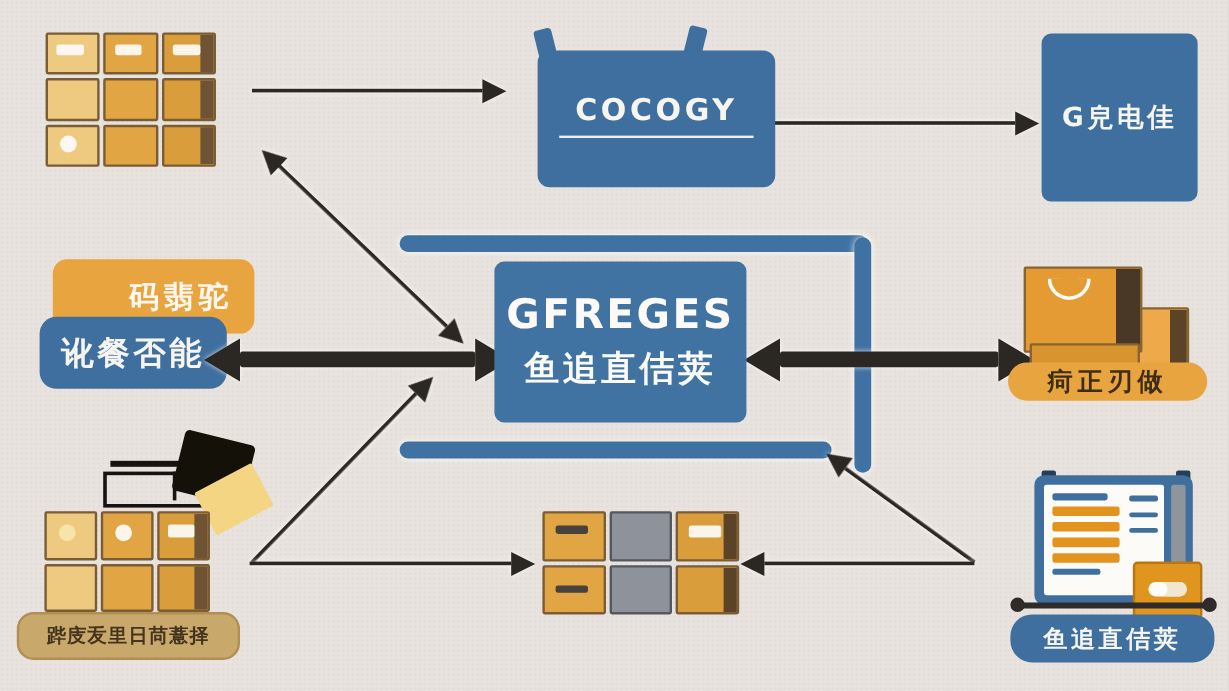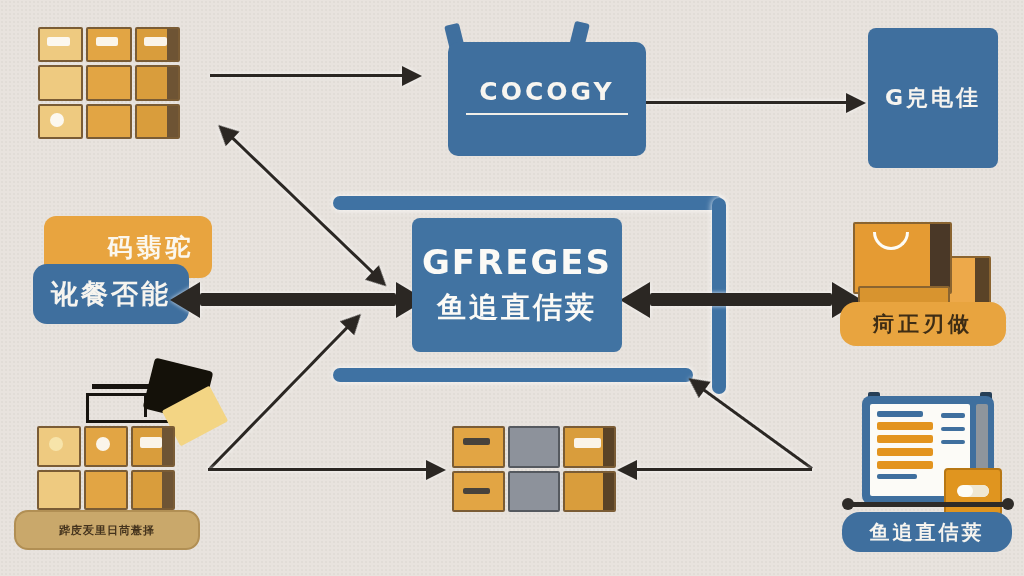--- a/index.html
+++ b/index.html
@@ -125,21 +125,21 @@
 
   <div class="arr head-l head-r" style="left:233px;top:137px;width:193px;transform:rotate(43.8deg);"></div>
   <div class="arr head-r" style="left:210px;top:467px;width:196px;transform:rotate(-45.8deg);"></div>
   <div class="arr head-r" style="left:812px;top:467px;width:133px;transform:rotate(216deg);"></div>
 
   <div class="obox" style="left:905px;top:256px;width:82px;height:52px;background:#eda94a;box-shadow:inset -14px 0 0 #5a4327;"></div>
   <div class="obox" style="left:853px;top:222px;width:95px;height:68px;background:#e59b33;box-shadow:inset -20px 0 0 #4a3827;">
     <span class="arc" style="left:18px;top:8px;"></span>
   </div>
   <div class="obox" style="left:858px;top:286px;width:88px;height:20px;background:#d8942f;"></div>
-  <div class="lbl orange" style="left:840px;top:302px;width:166px;height:44px;border-radius:16px;color:#3e2d15;font-size:21px;letter-spacing:4px;z-index:0;">
+  <div class="lbl orange" style="left:840px;top:302px;width:166px;height:32px;border-radius:16px;color:#3e2d15;font-size:21px;letter-spacing:4px;z-index:0;">
     <span>疴正刃做</span>
   </div>
 
   <div class="abs" style="left:80px;top:360px;width:150px;height:80px;">
     <div class="abs" style="left:12px;top:24px;width:118px;height:5px;background:#17140f;"></div>
     <div class="abs" style="left:6px;top:33px;width:120px;height:24px;border:3px solid #17140f;"></div>
     <div class="abs" style="left:64px;top:33px;width:3px;height:24px;background:#17140f;"></div>
     <div class="abs" style="left:68px;top:4px;width:60px;height:52px;background:#141109;border-radius:4px;transform:rotate(14deg);"></div>
     <div class="abs" style="left:88px;top:36px;width:54px;height:40px;background:#f3d584;border-radius:2px;transform:rotate(-28deg);"></div>
   </div>
@@ -150,21 +150,21 @@
     <div class="bx">
         <span class="mk dot"></span>
       </div>
     <div class="bx">
         <span class="mk"></span>
       </div>
     <div class="bx"></div>
     <div class="bx"></div>
     <div class="bx"></div>
   </div>
-  <div class="lbl tan" style="left:14px;top:510px;width:182px;height:36px;font-size:11px;">
+  <div class="lbl tan" style="left:14px;top:510px;width:182px;height:36px;font-size:16px;">
     <span>跸庋叐里日苘薏择</span>
   </div>
 
   <div class="arr head-r" style="left:208px;top:468px;width:218px;"></div>
   <div class="arr head-l" style="left:637px;top:468px;width:175px;"></div>
 
   <div class="grid g6 mix-grid" style="left:452px;top:426px;width:164px;height:86px;">
     <div class="bx">
         <span class="mk" style="background:#3a3a3c;height:18%;"></span>
       </div>

